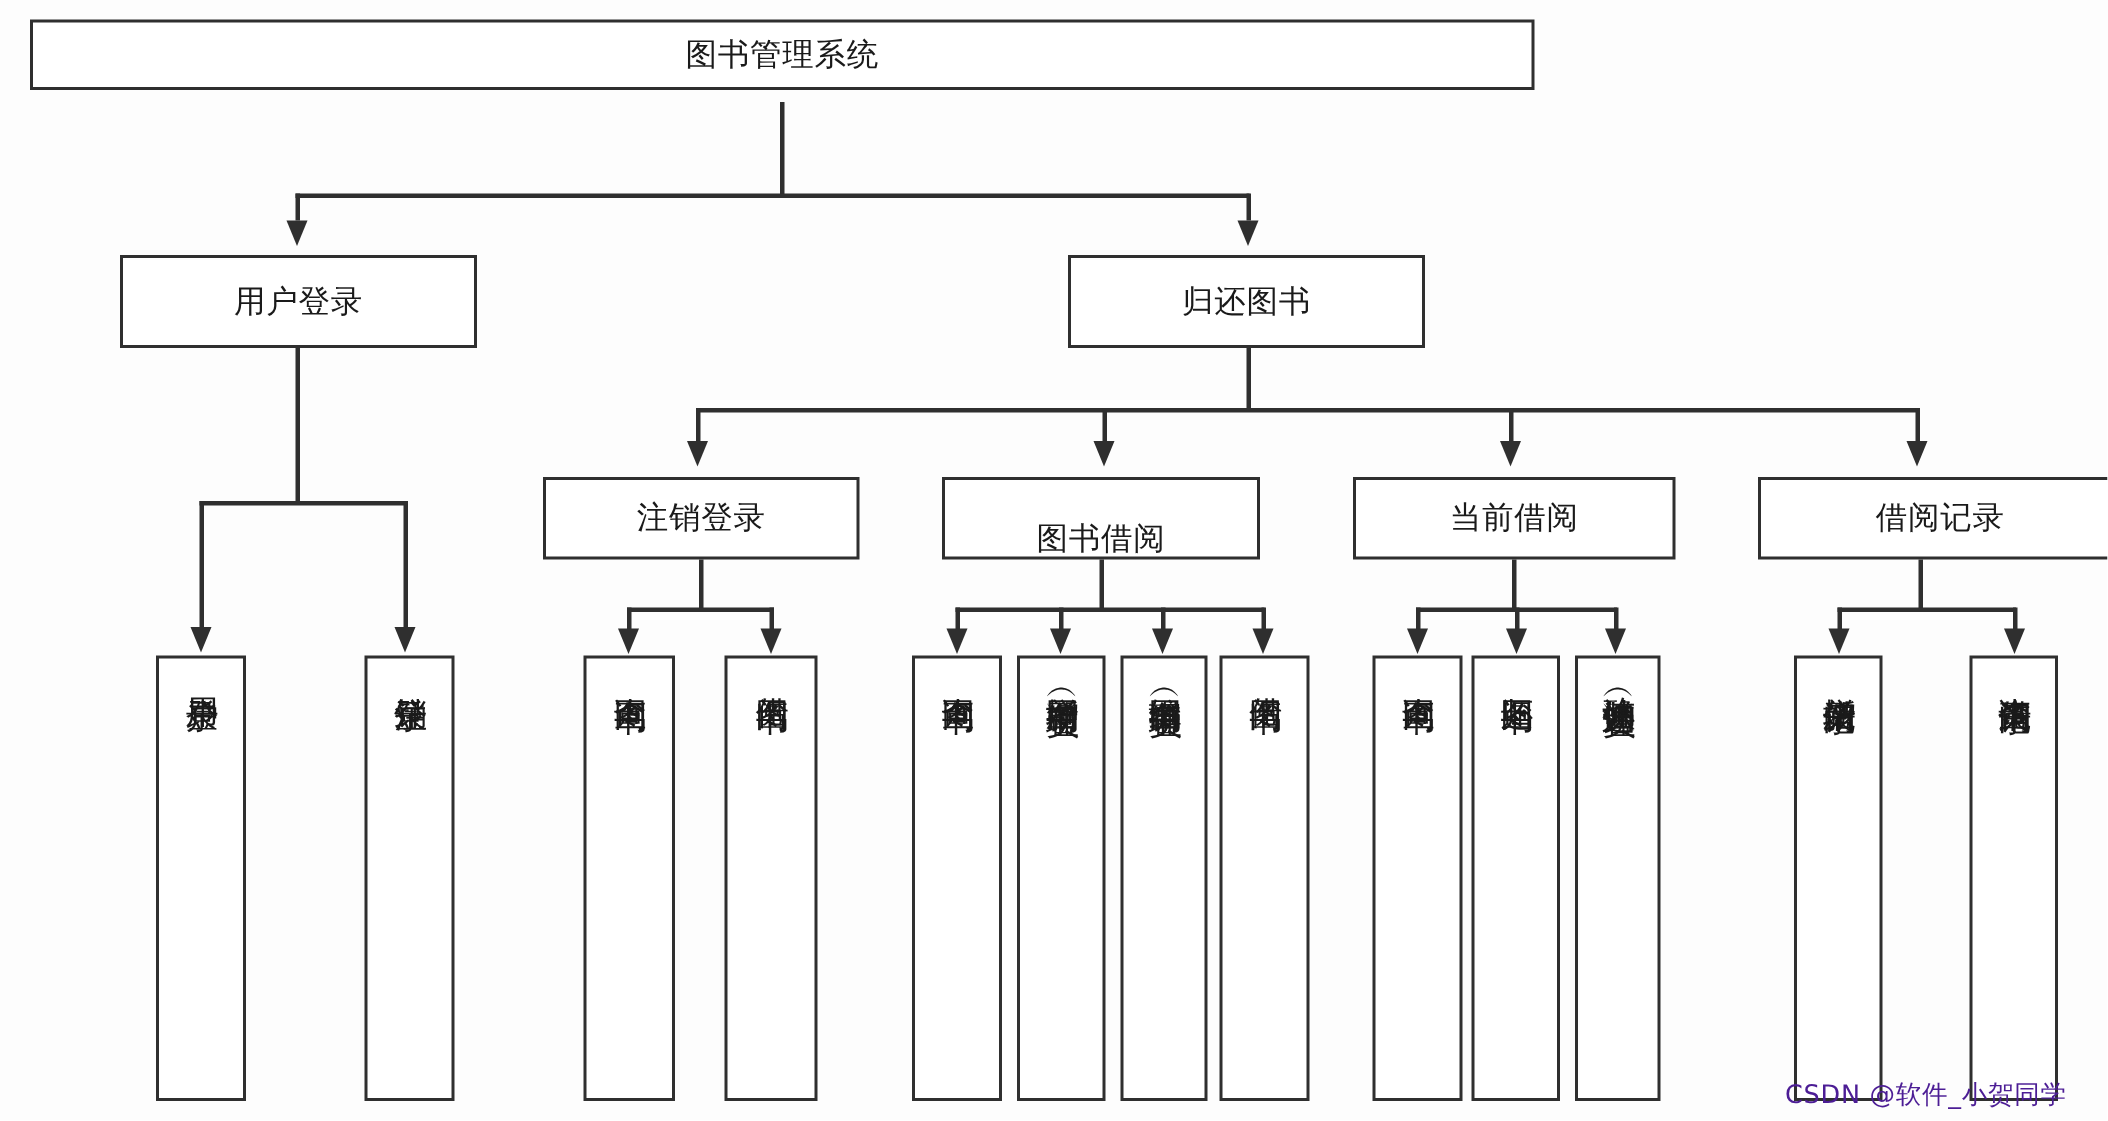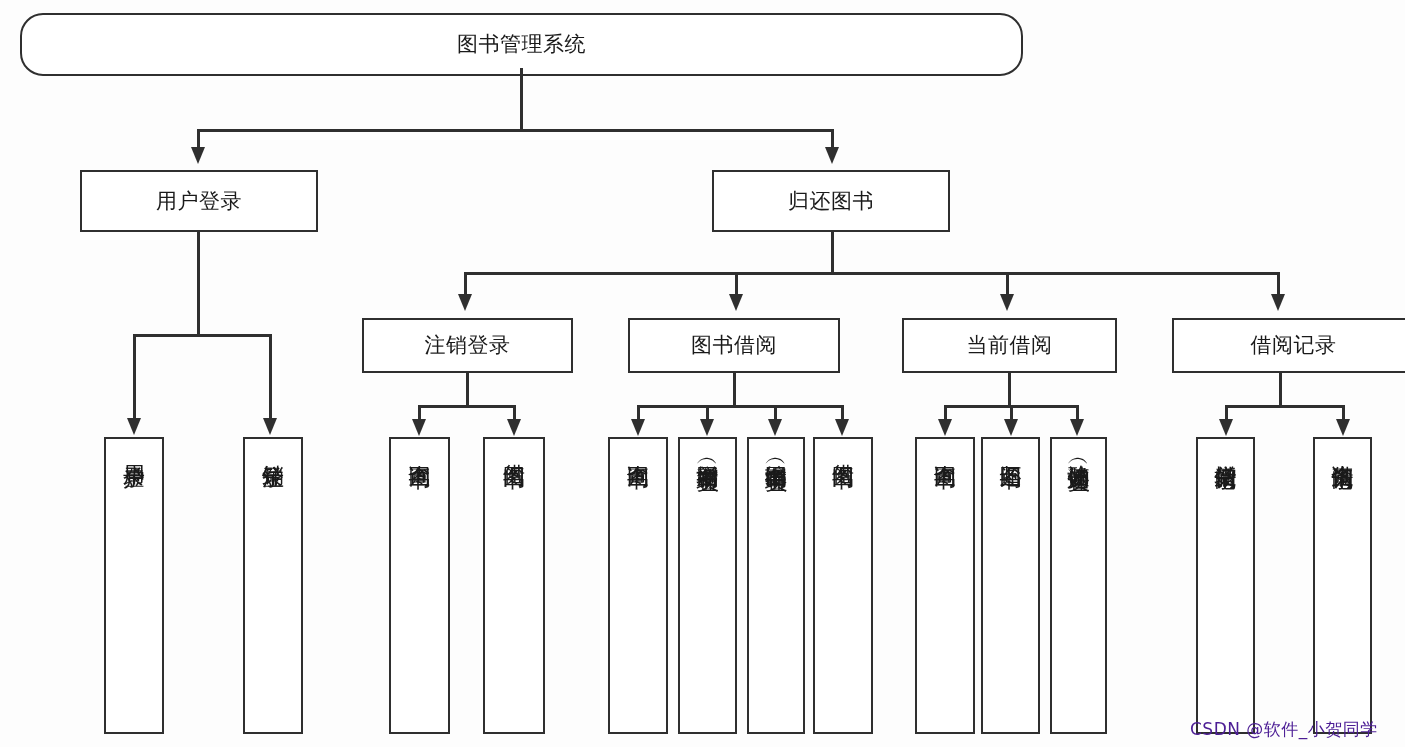--- a/index.html
+++ b/index.html
@@ -67,21 +67,21 @@
     letter-spacing: 0.5px;
     white-space: nowrap;
     font-family: "DejaVu Sans", "Liberation Sans", sans-serif;
   }
 </style>
 </head>
 <body>
 
 <div id="canvas">
 
-  <div class="node" style="left:20px; top:13px; width:1003px; height:63px;border-radius:23px;">
+  <div class="node" style="left:20px; top:13px; width:1003px; height:47px;">
     <span class="label">图书管理系统</span>
   </div>
 
   <div class="ln v" style="left:520px; top:68px; height:63px;"></div>
 
   <div class="ln h" style="left:197px; top:129px; width:636px;"></div>
   <div class="ln v" style="left:197px; top:129px; height:18px;"></div>
   <div class="ln v" style="left:831px; top:129px; height:18px;"></div>
   <div class="arrow" style="left:191px; top:147px;"></div>
   <div class="arrow" style="left:825px; top:147px;"></div>
@@ -107,21 +107,21 @@
   <div class="ln v" style="left:1006px; top:272px; height:24px;"></div>
   <div class="ln v" style="left:1277px; top:272px; height:24px;"></div>
   <div class="arrow" style="left:458px; top:294px;"></div>
   <div class="arrow" style="left:729px; top:294px;"></div>
   <div class="arrow" style="left:1000px; top:294px;"></div>
   <div class="arrow" style="left:1271px; top:294px;"></div>
 
   <div class="node" style="left:362px; top:318px; width:211px; height:55px;">
     <span class="label">注销登录</span>
   </div>
-  <div class="node" style="left:628px; top:318px; width:212px; height:55px;">
+  <div class="node" style="left:628px; top:318px; width:212px; height:55px;align-items:flex-end;">
     <span class="label">图书借阅</span>
   </div>
   <div class="node" style="left:902px; top:318px; width:215px; height:55px;">
     <span class="label">当前借阅</span>
   </div>
   <div class="node" style="left:1172px; top:318px; width:243px; height:55px;">
     <span class="label">借阅记录</span>
   </div>
 
   <div class="ln v" style="left:466px; top:373px; height:34px;"></div>

